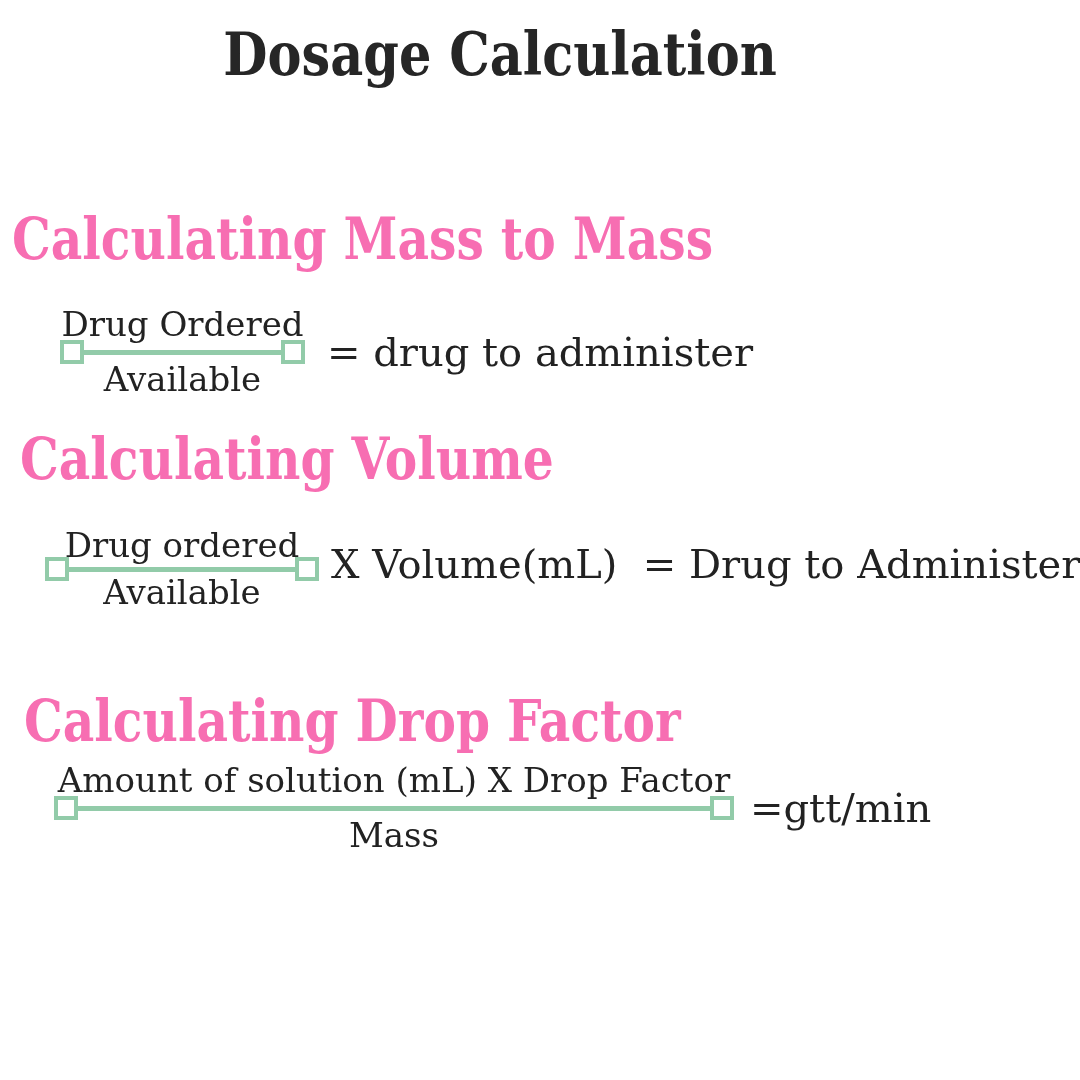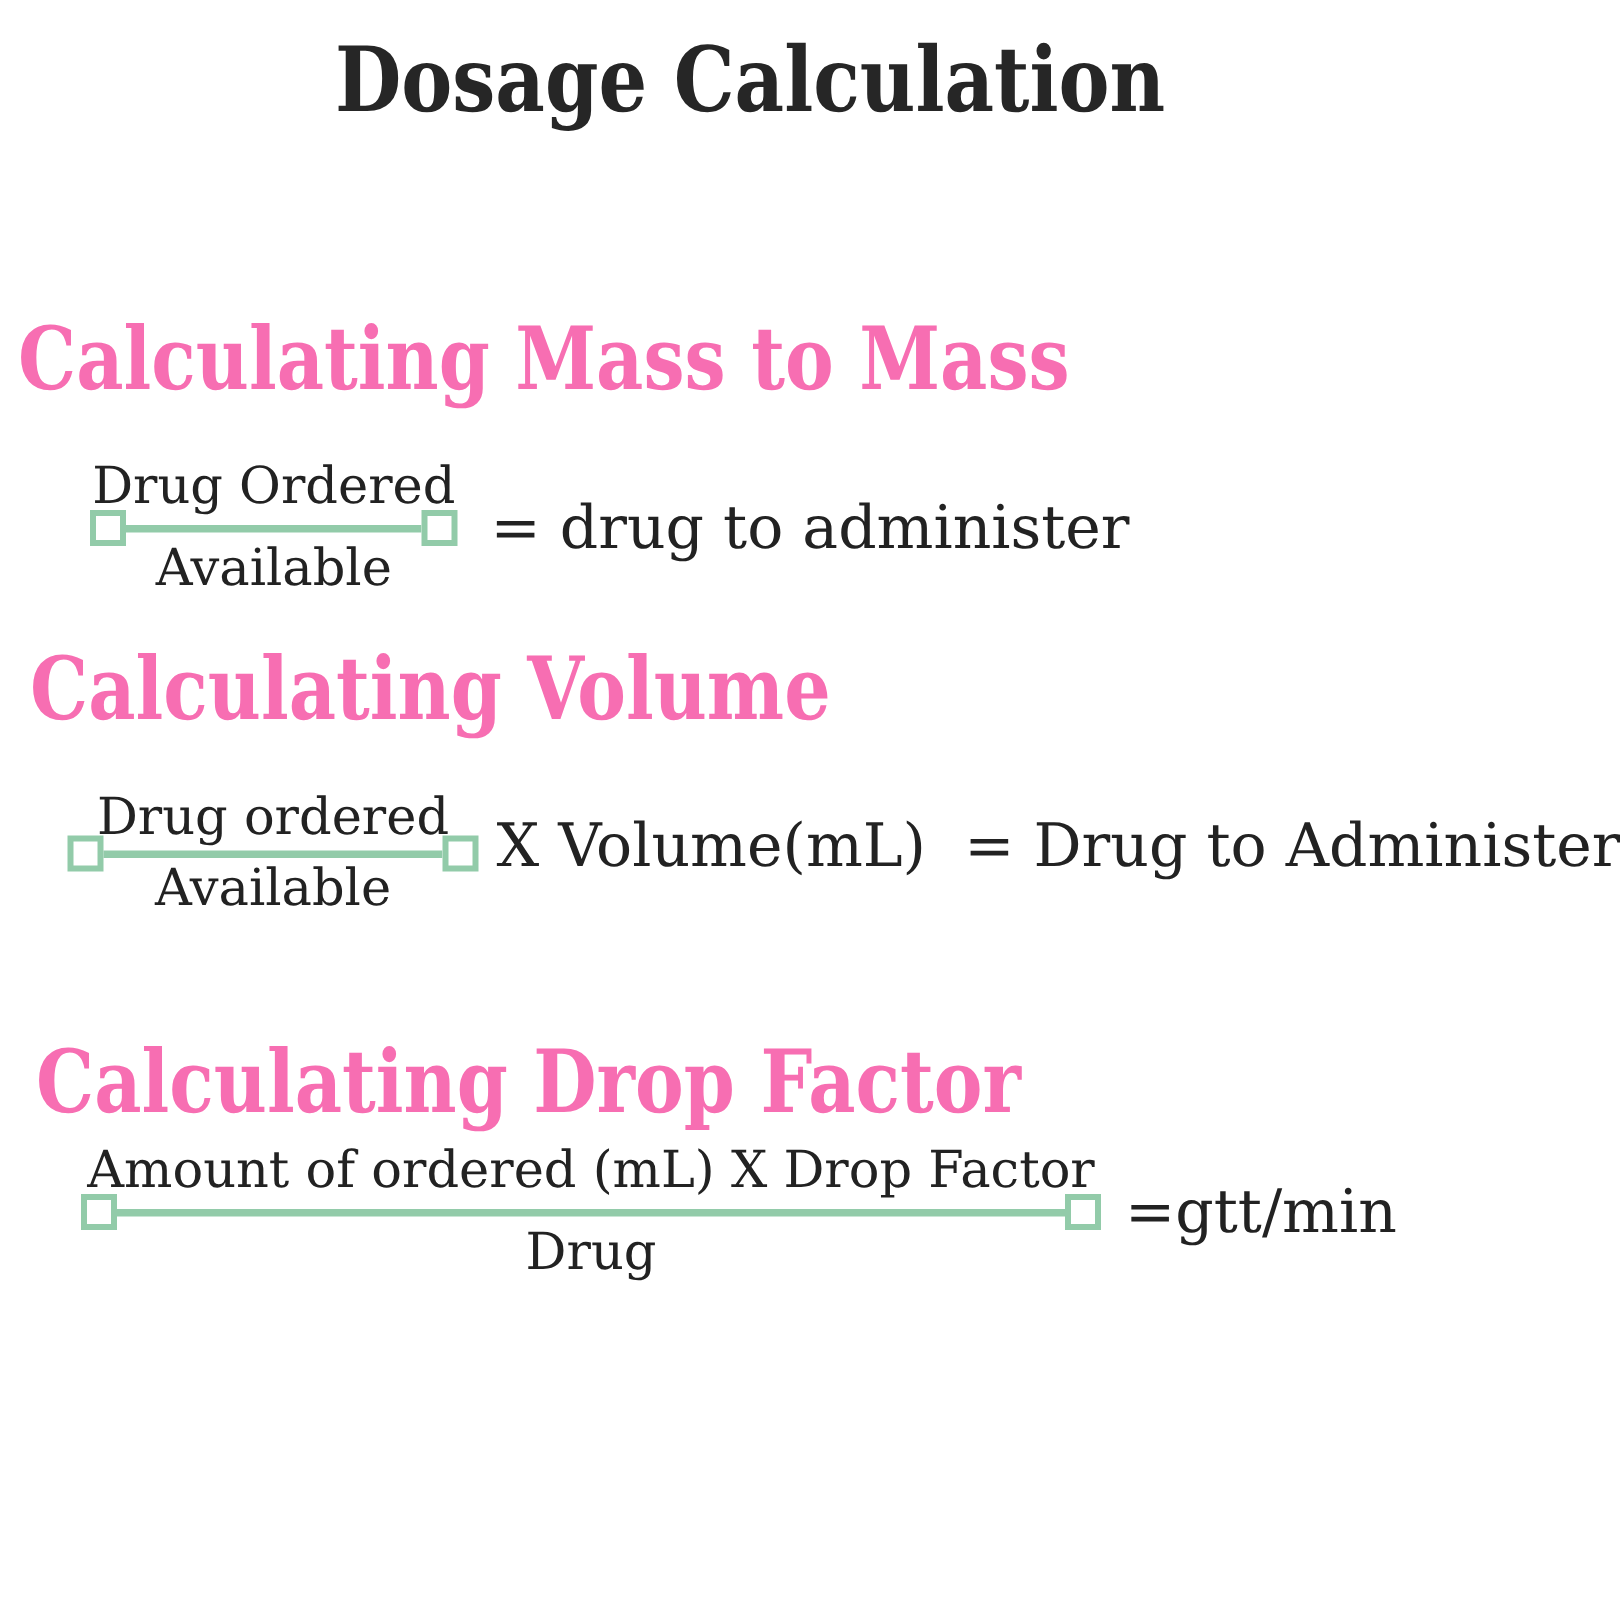--- a/index.html
+++ b/index.html
@@ -130,22 +130,22 @@
     </div>
     <div class="frac-den">Available</div>
   </div>
   <div class="suffix">X Volume(mL)  = Drug to Administer</div>
 </div>
 
 <h2 class="section-heading heading-3">Calculating Drop Factor</h2>
 
 <div class="formula formula-3">
   <div class="fraction">
-    <div class="frac-num">Amount of ordered (mL) X Drop Factor</div>
+    <div class="frac-num">Amount of solution (mL) X Drop Factor</div>
     <div class="line-row">
       <div class="endpoint"></div>
       <div class="hline"></div>
       <div class="endpoint"></div>
     </div>
-    <div class="frac-den">Drug</div>
+    <div class="frac-den">Mass</div>
   </div>
   <div class="suffix">=gtt/min</div>
 </div>
 
 </body></html>

